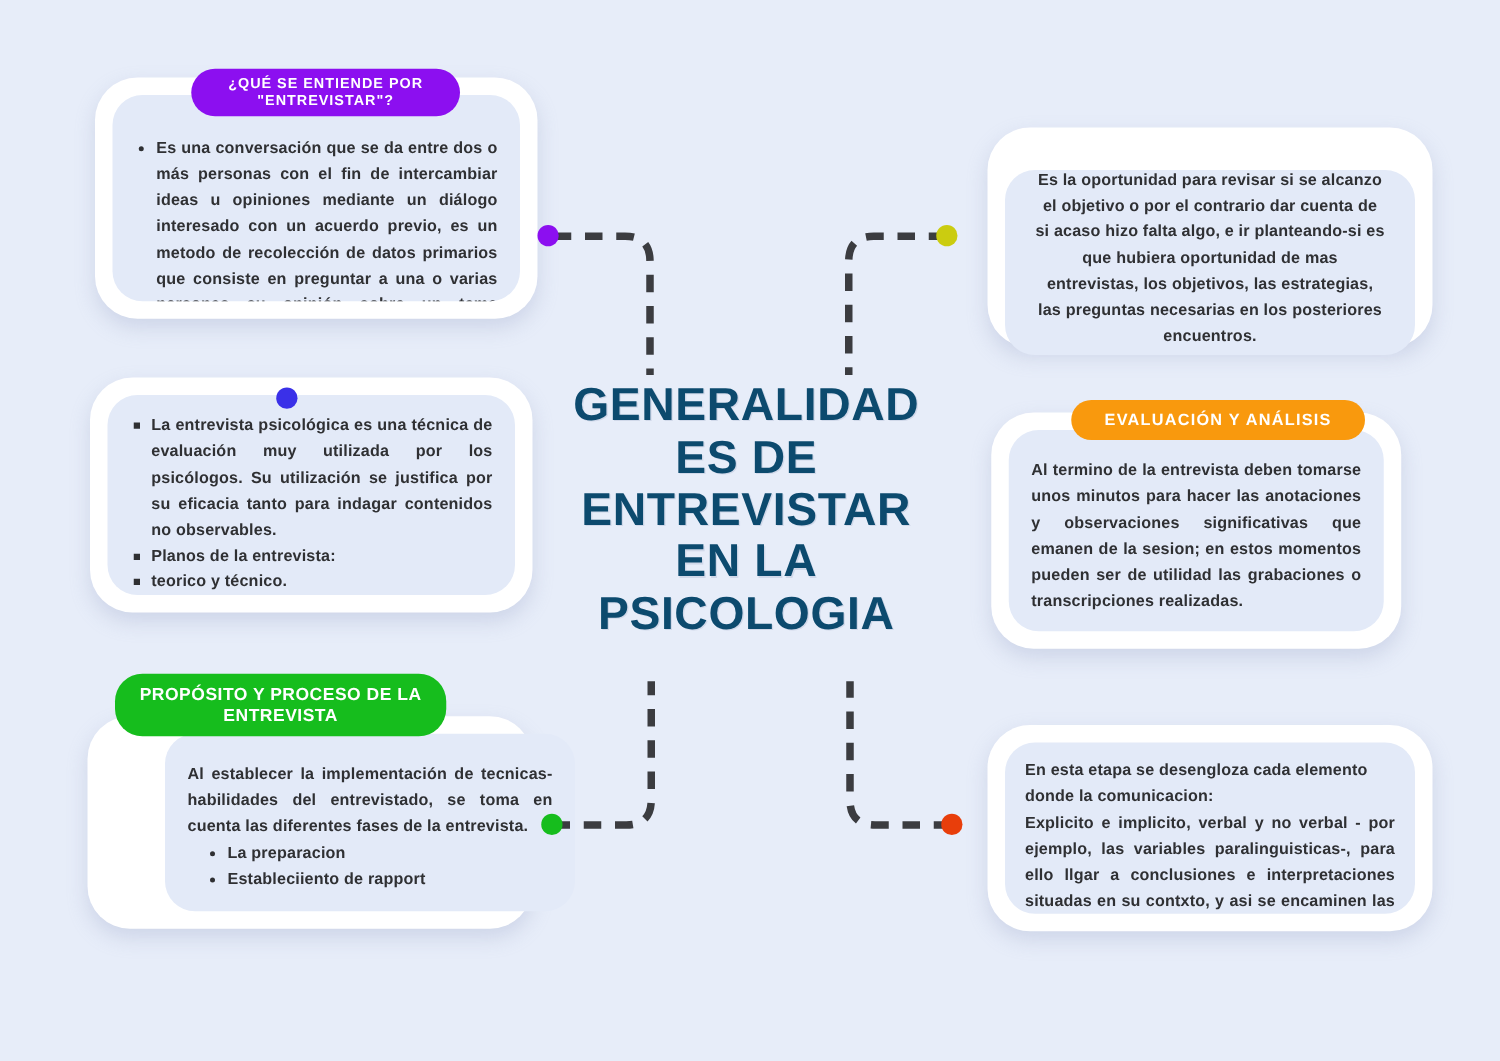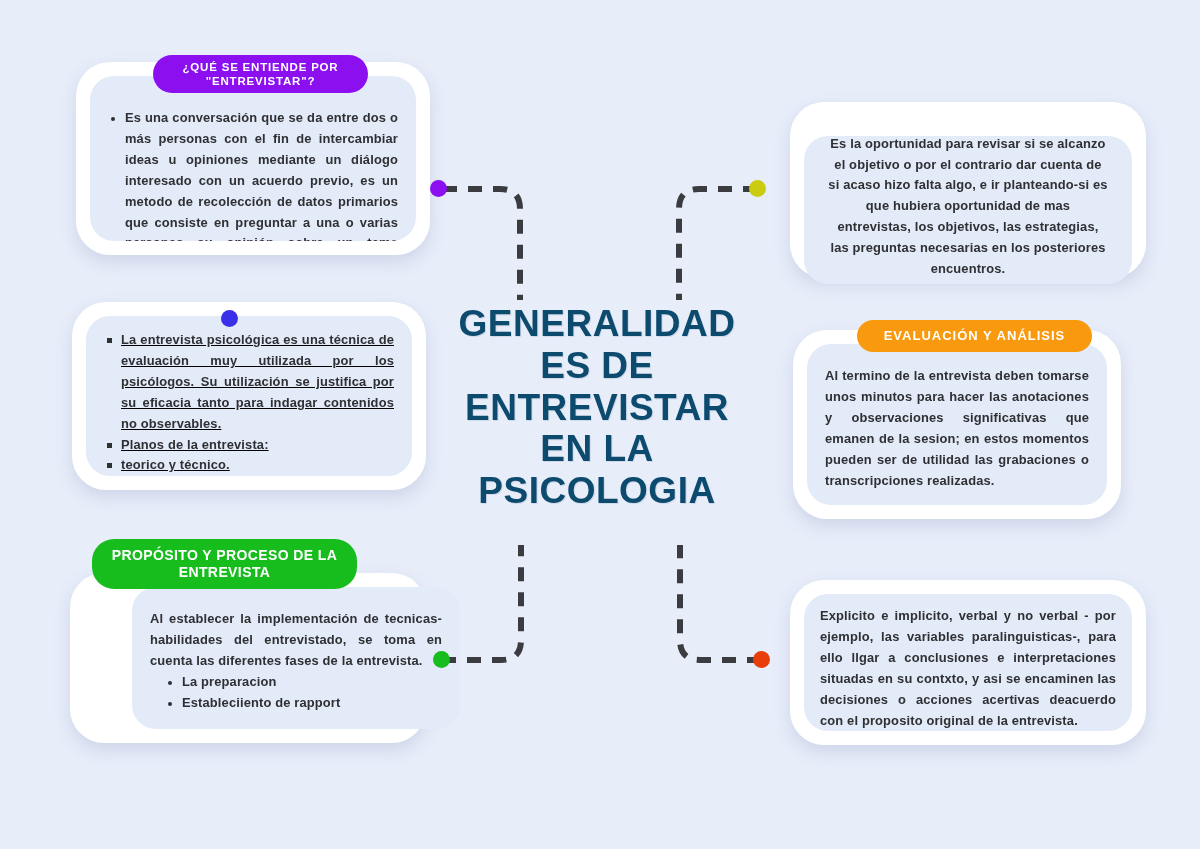--- a/index.html
+++ b/index.html
@@ -153,21 +153,21 @@
         <li class="body-text just">Es una conversación que se da entre dos o más personas con el fin de intercambiar ideas u opiniones mediante un diálogo interesado con un acuerdo previo, es un metodo de recolección de datos primarios que consiste en preguntar a una o varias personas su opinión sobre un tema específico.</li>
       </ul>
     </div>
   </div>
   <div class="badge badge-purple" style="left:153px; top:55px; width:215px; height:38px;">
     <span>¿QUÉ SE ENTIENDE POR "ENTREVISTAR"?</span>
   </div>
   <div class="node-dot" style="left:430px; top:180px; background:#8c0ff0;"></div>
 
   <div class="card-frame" style="left:72px; top:302px; width:354px; height:188px;">
-    <div class="card-inner" style="text-decoration:underline;">
+    <div class="card-inner" style="">
       <ul class="bullets square">
         <li class="body-text just">La entrevista psicológica es una técnica de evaluación muy utilizada por los psicólogos. Su utilización se justifica por su eficacia tanto para indagar contenidos no observables.</li>
         <li class="body-text">Planos de la entrevista:</li>
         <li class="body-text">teorico y técnico.</li>
 
       </ul>
     </div>
   </div>
   <div class="node-dot" style="left:221px; top:310px; background:#3a30e8;"></div>
 
@@ -197,18 +197,19 @@
     <div class="card-inner" style="padding-top:22px;">
       <p class="body-text just">Al termino de la entrevista deben tomarse unos minutos para hacer las anotaciones y observaciones significativas que emanen de la sesion; en estos momentos pueden ser de utilidad las grabaciones o transcripciones realizadas.</p>
     </div>
   </div>
   <div class="badge badge-orange" style="left:857px; top:320px; width:235px; height:32px;">
     <span>EVALUACIÓN Y ANÁLISIS</span>
   </div>
 
   <div class="card-frame" style="left:790px; top:580px; width:356px; height:165px;">
     <div class="card-inner" style="padding:12px 16px;">
+      <p class="body-text">En esta etapa se desengloza cada elemento donde la comunicacion:</p>
       <p class="body-text just">Explicito e implicito, verbal y no verbal - por ejemplo, las variables paralinguisticas-, para ello llgar a conclusiones e interpretaciones situadas en su contxto, y asi se encaminen las decisiones o acciones acertivas deacuerdo con el proposito original de la entrevista.</p>
     </div>
   </div>
   <div class="node-dot" style="left:753px; top:651px; background:#e83e0b;"></div>
 
 </div>
 
 </body></html>

